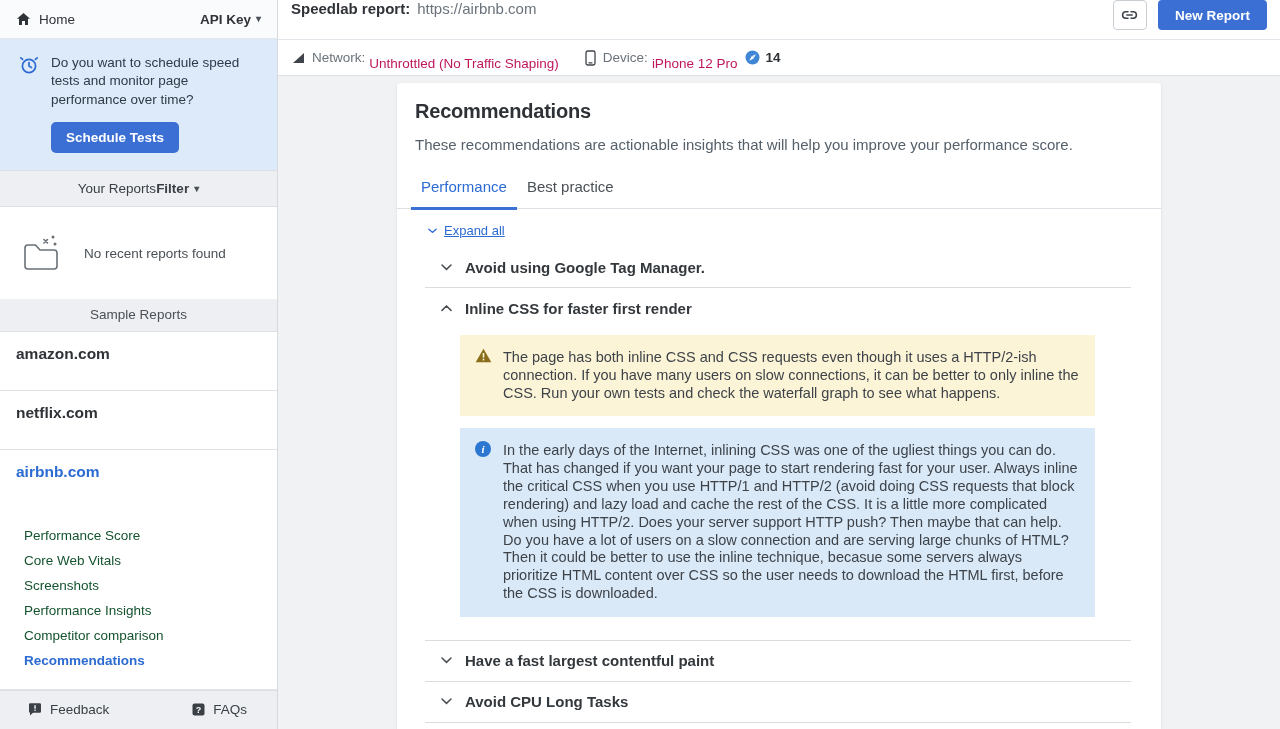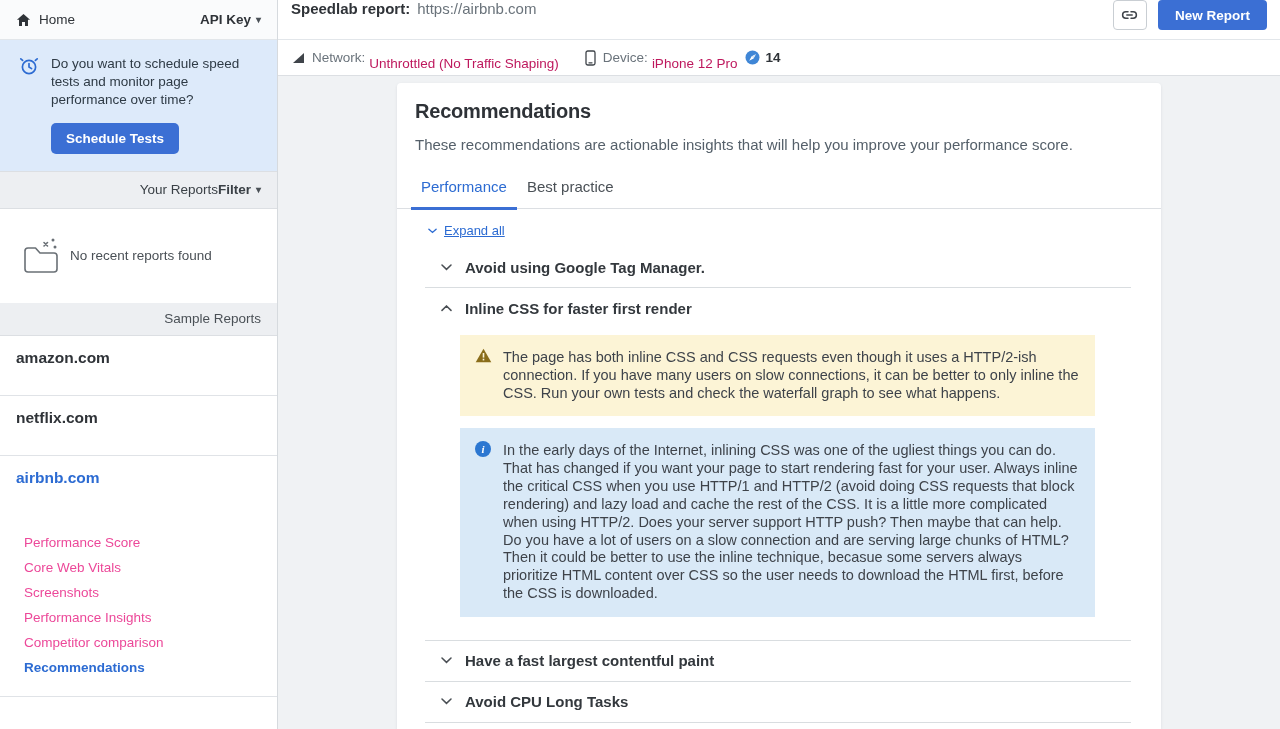--- a/index.html
+++ b/index.html
@@ -21,35 +21,35 @@
   .apikey { display:flex; align-items:center; gap:5px; font-size:13.5px; font-weight:700; color:#2f3338; cursor:pointer; }
   .caret { font-size:10px; color:#4a5056; line-height:1; }
 
   .promo { background:#ddeafa; padding:15px 16px 17px 18px; }
   .promo-row { display:flex; gap:11px; }
   .promo-text { font-size:13.5px; line-height:1.35; color:#2e3a45; }
   .schedule-btn { margin:13px 0 0 33px; background:#3b6fd4; color:#fff; border:none;
     border-radius:5px; padding:8px 15px; font-size:13.5px; font-weight:600; cursor:pointer; }
 
   .band { background:#edeff2; border-top:1px solid #dcdfe3; border-bottom:1px solid #dcdfe3;
-    display:flex; align-items:center; justify-content:flex-end; padding:0 16px;
+    display:flex; align-items:center; justify-content:center; padding:0 16px;
     font-size:13.5px; color:#3a4046; }
   .band.reports { height:38px; }
   .band.samples { height:33px; border-top:none; color:#4a5056; }
   .filter { display:flex; align-items:center; gap:5px; font-weight:700; cursor:pointer; }
 
-  .empty-reports { height:94px; display:flex; align-items:center; gap:4px; padding:0 16px 0 20px; background:#fff; }
+  .empty-reports { height:94px; display:flex; align-items:center; gap:18px; padding:0 16px 0 20px; background:#fff; }
   .empty-text { font-size:13.5px; color:#4a5056; }
 
   .site-row { height:60px; border-bottom:1px solid #e0e3e7; padding:13px 16px 0;
     font-size:15.5px; font-weight:700; color:#2f3338; cursor:pointer; background:#fff; }
   .site-row.active { color:#2c6bd2; border-bottom:none; }
 
   .subnav { padding:14px 0 16px 24px; border-bottom:1px solid #e0e3e7; }
-  .subnav-item { font-size:13.5px; color:#ec4899; line-height:25px; cursor:pointer; }
+  .subnav-item { font-size:13.5px; color:#14532d; line-height:25px; cursor:pointer; }
   .subnav-item.active { color:#2c6bd2; font-weight:700; }
 
   .side-spacer { flex:1; background:#fff; }
   .side-foot { height:40px; background:#edeff2; border-top:1px solid #dcdfe3;
     display:flex; align-items:center; justify-content:space-between; padding:0 30px 0 28px; }
   .foot-link { display:flex; align-items:center; gap:8px; font-size:13.5px; color:#3a4046; cursor:pointer; }
 
   
   .main { flex:1; display:flex; flex-direction:column; height:729px; }
   .main-header { height:40px; background:#fff; border-bottom:1px solid #e2e6ea;
@@ -166,20 +166,41 @@
     <div class="subnav-item">Performance Score</div>
     <div class="subnav-item">Core Web Vitals</div>
     <div class="subnav-item">Screenshots</div>
     <div class="subnav-item">Performance Insights</div>
     <div class="subnav-item">Competitor comparison</div>
     <div class="subnav-item active">Recommendations</div>
   </div>
 
   <div class="side-spacer"></div>
 
+  <div class="side-foot">
+    <div class="foot-link">
+      <span>
+        <svg width="14" height="13" viewBox="0 0 14 13">
+            <path d="M1 1.5 a1.2 1.2 0 0 1 1.2 -1.2 h9.6 a1.2 1.2 0 0 1 1.2 1.2 v7 a1.2 1.2 0 0 1 -1.2 1.2 H5 L2 12.4 V9.7 H2.2 A1.2 1.2 0 0 1 1 8.5 Z" fill="#3a4046"></path>
+            <rect x="6.4" y="2.2" width="1.3" height="3.6" fill="#fff"></rect>
+            <rect x="6.4" y="6.6" width="1.3" height="1.3" fill="#fff"></rect>
+          </svg>
+      </span>
+      <span>Feedback</span>
+    </div>
+    <div class="foot-link">
+      <span>
+        <svg width="13" height="13" viewBox="0 0 13 13">
+            <rect x="0.5" y="0.5" width="12" height="12" rx="2" fill="#3a4046"></rect>
+            <text x="6.5" y="9.6" text-anchor="middle" font-size="9" font-weight="bold" fill="#fff" font-family="Liberation Sans, sans-serif">?</text>
+          </svg>
+      </span>
+      <span>FAQs</span>
+    </div>
+  </div>
 </div>
 
 <div class="main">
 
   <div class="main-header">
     <div class="report-title">
       <b>Speedlab report:</b><span class="report-url">https://airbnb.com</span>
     </div>
     <div class="header-actions">
       <div class="link-btn">

